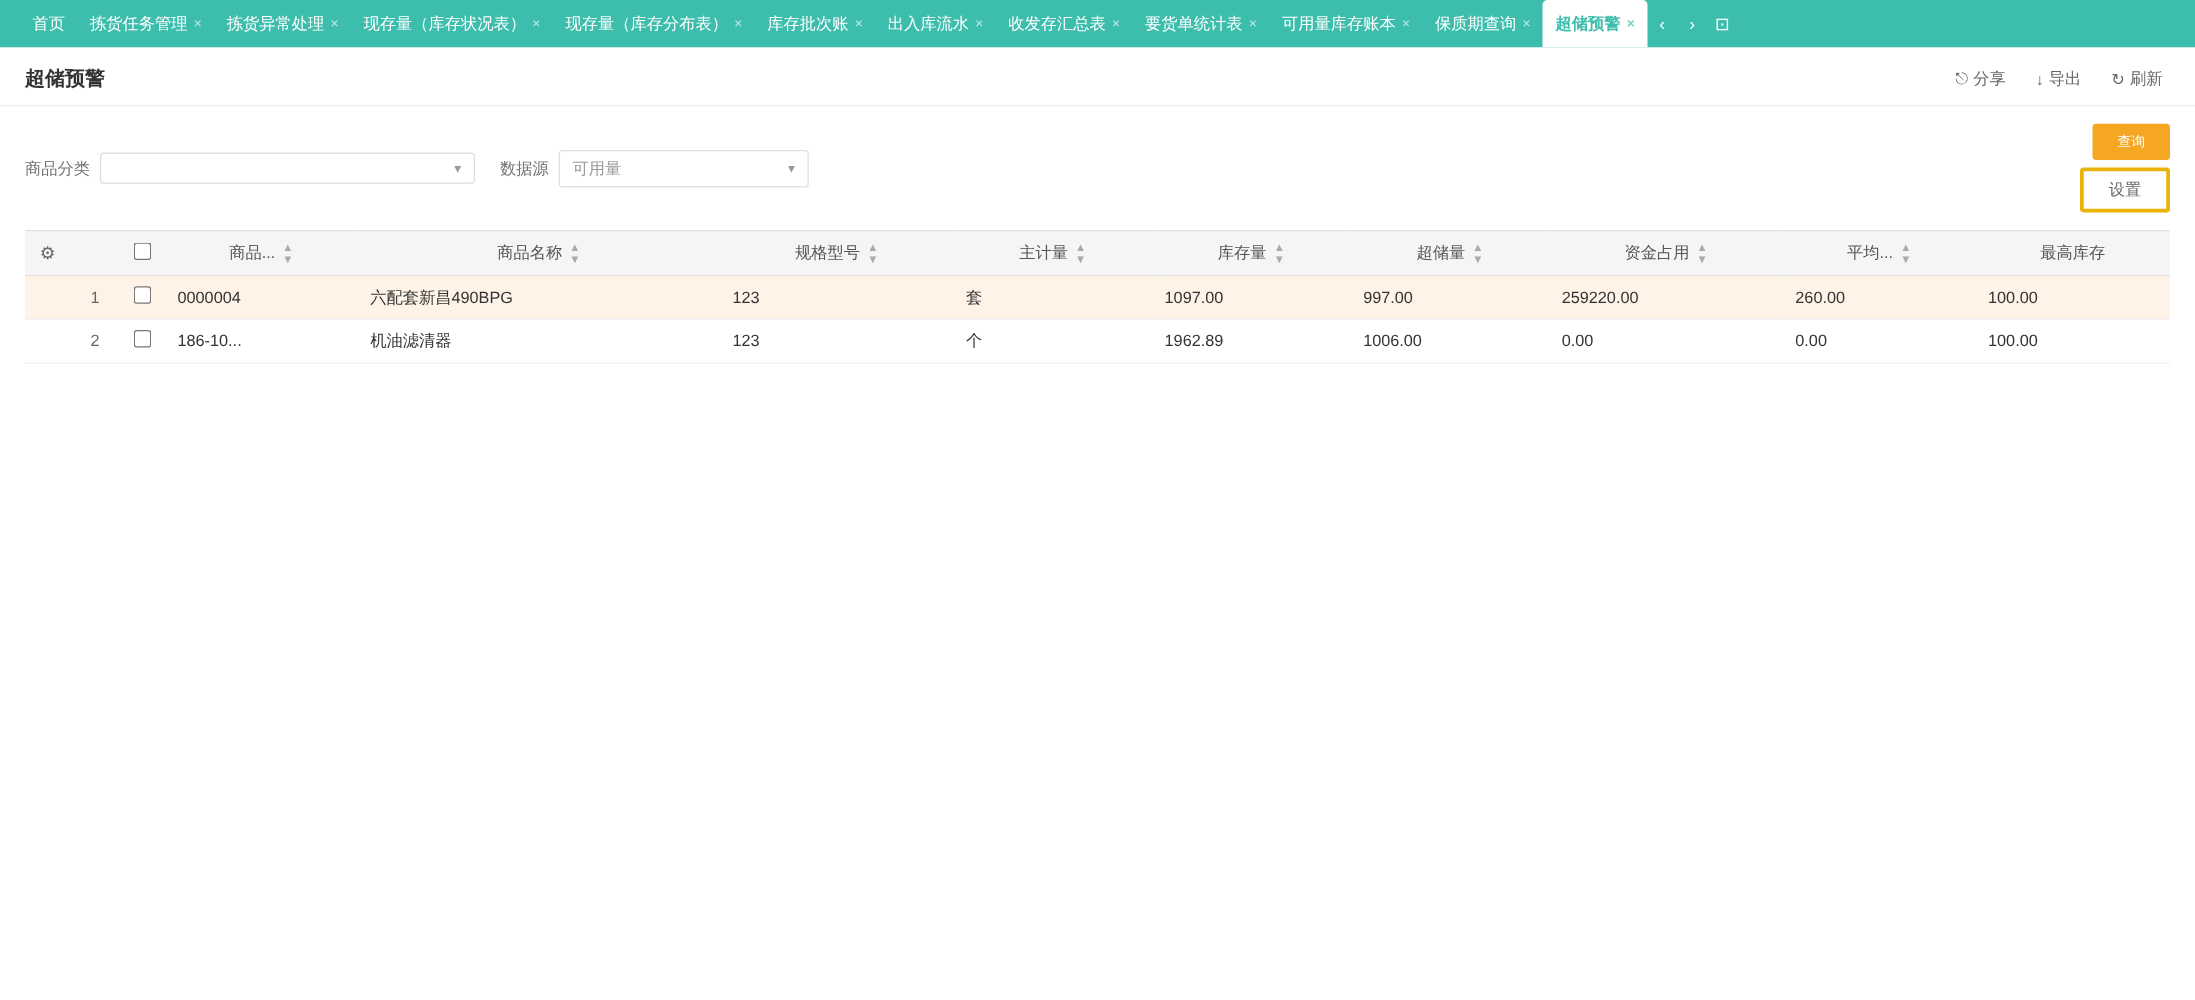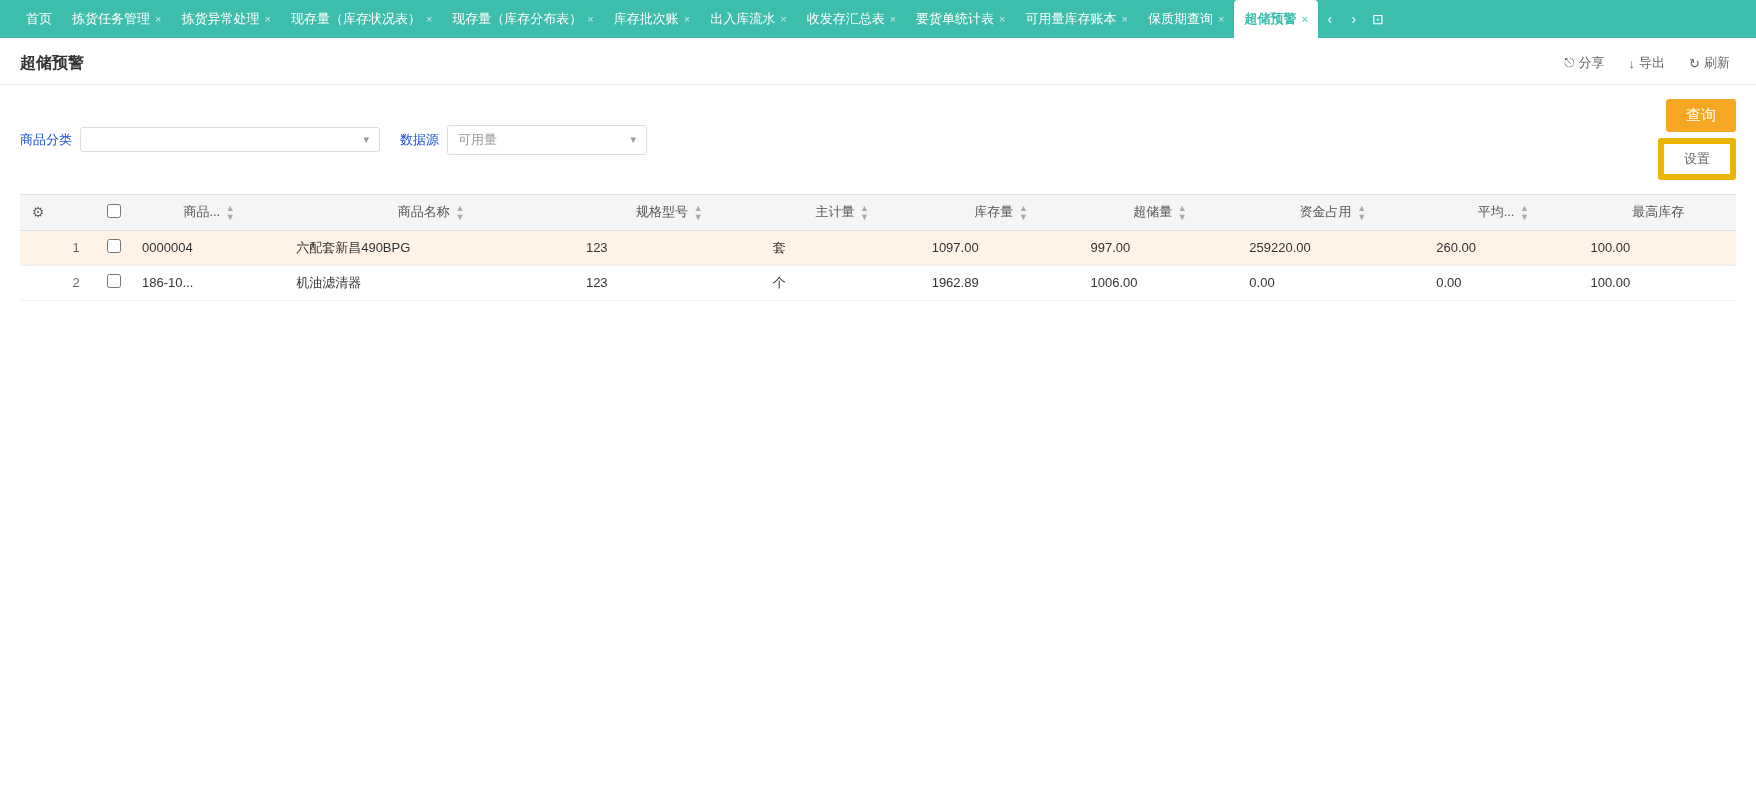--- a/index.html
+++ b/index.html
@@ -87,21 +87,21 @@
       align-items: center;
       padding: 14px 20px;
       gap: 20px;
     }
     .filter-item {
       display: flex;
       align-items: center;
       gap: 8px;
     }
     .filter-label {
-      color: #1d4ed8;
+      color: #737373;
       font-size: 13px;
       white-space: nowrap;
     }
     .filter-select {
       display: flex;
       align-items: center;
       border: 1px solid #ddd;
       border-radius: 3px;
       padding: 5px 10px;
       min-width: 300px;
@@ -114,28 +114,28 @@
     .filter-select.small { min-width: 200px; }
     .filter-select .arrow { color: #999; font-size: 11px; margin-left: 8px; }
 
     
     .btn-query {
       background: #f5a623;
       color: #fff;
       border: none;
       border-radius: 3px;
       padding: 7px 20px;
-      font-size: 15px;
+      font-size: 11px;
       cursor: pointer;
       margin-left: auto;
     }
     .btn-set {
       background: #fff;
       color: #666;
-      border: 6px solid #eab308;
+      border: 3px solid #eab308;
       border-radius: 3px;
       padding: 6px 20px;
       font-size: 13px;
       cursor: pointer;
     }
 
     .filter-actions {
       display: flex;
       flex-direction: column;
       gap: 6px;

